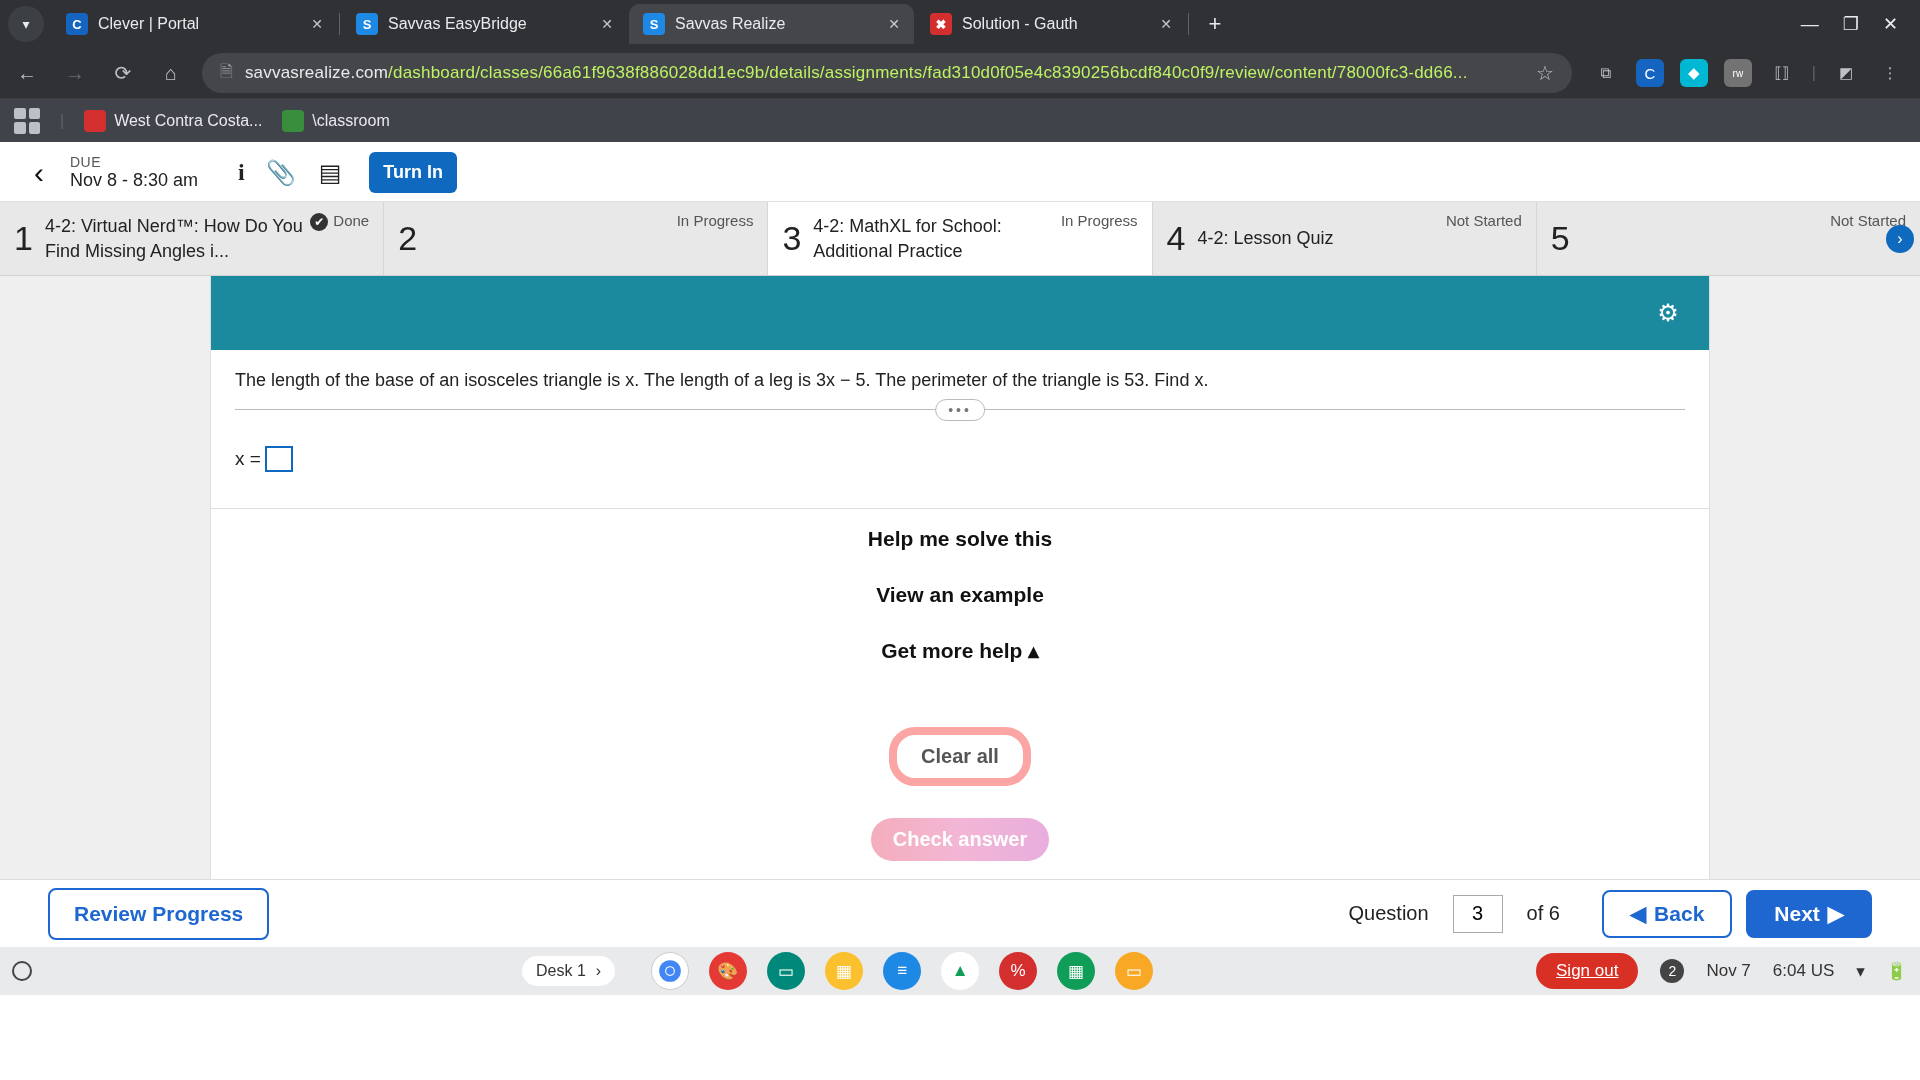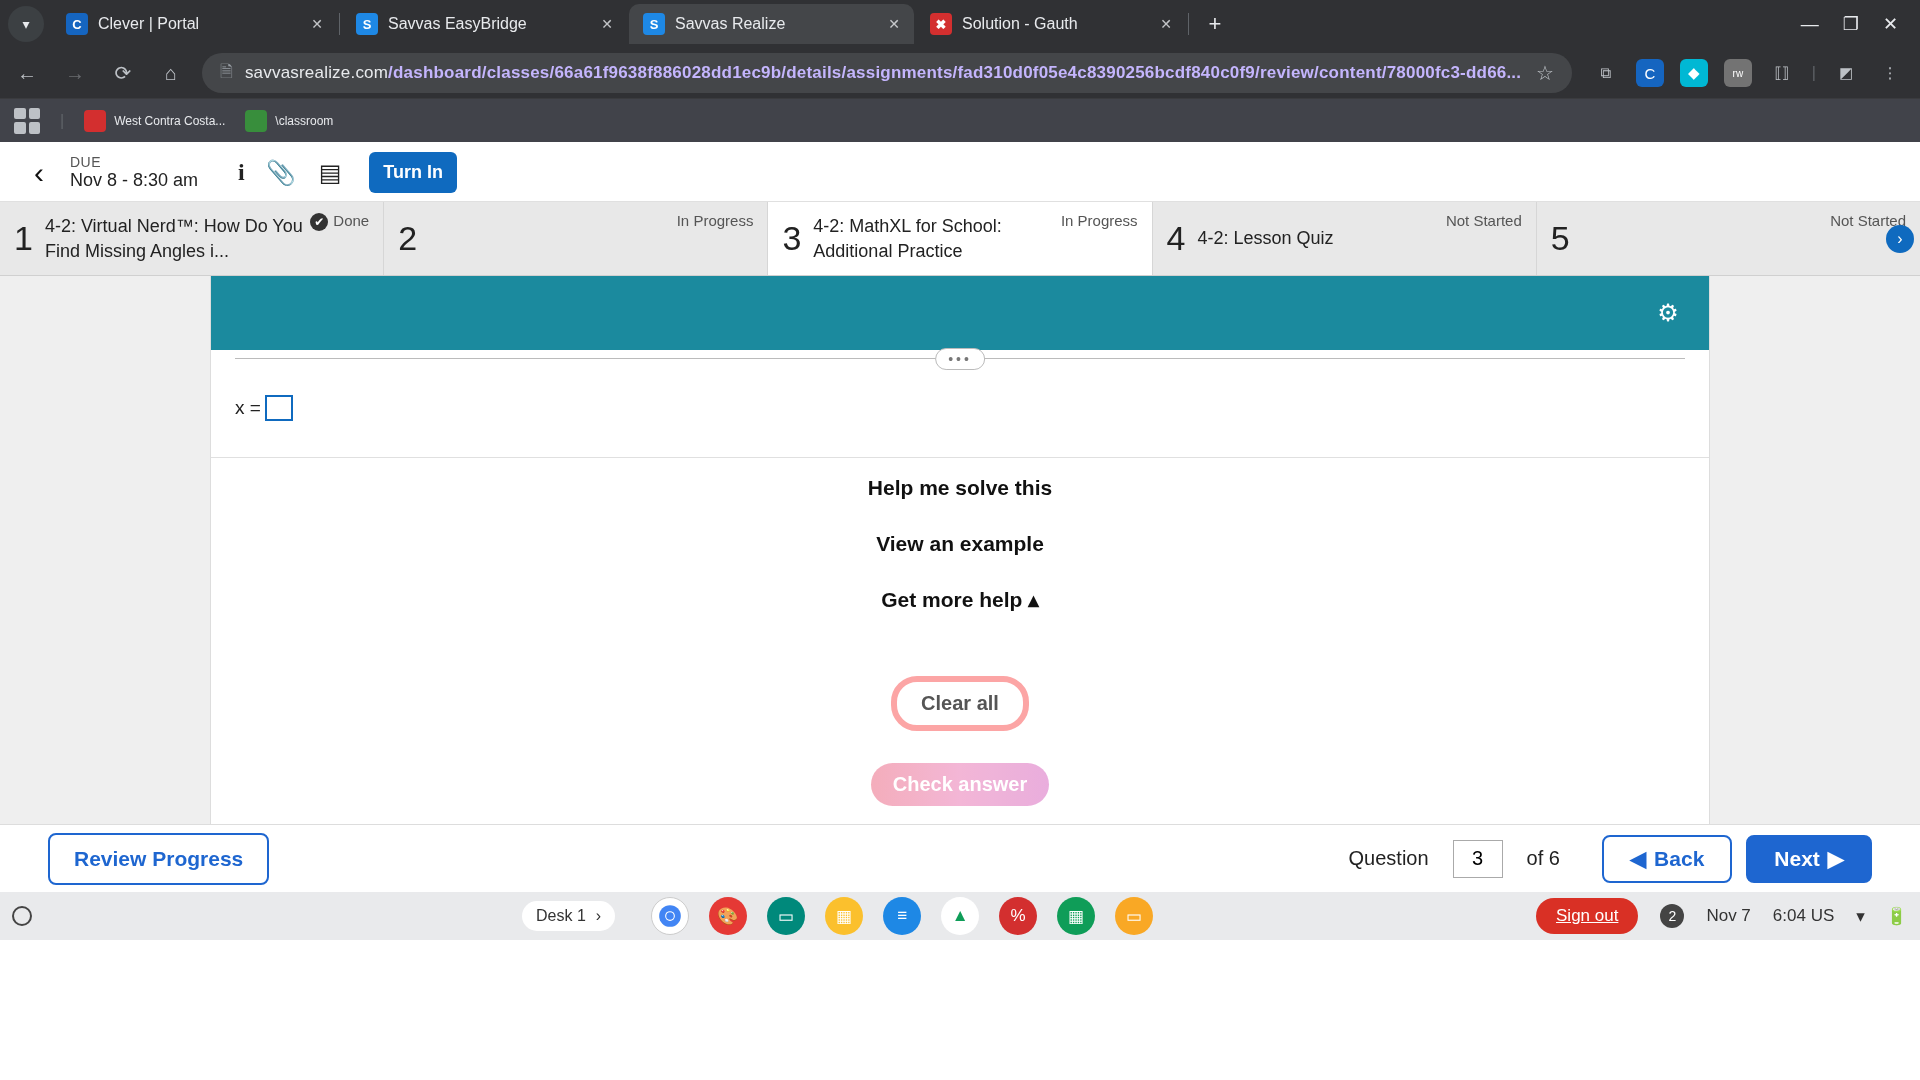--- a/index.html
+++ b/index.html
@@ -16,28 +16,28 @@
 .tab .close { color:#e8eaed; font-size:14px; opacity:.8; }
 .tab-sep { width:1px; height:22px; background:#5f6368; }
 .tab-new { width:36px; height:36px; border-radius:50%; color:#e8eaed; display:flex; align-items:center; justify-content:center; font-size:22px; margin-left:6px; }
 .win-ctrl { margin-left:auto; display:flex; gap:24px; color:#e8eaed; padding-right:14px; font-size:18px; align-items:center; }
 
 .url-row { display:flex; align-items:center; height:50px; padding:0 10px; gap:14px; background:#303134; }
 .nav-btn { width:34px; height:34px; color:#bdc1c6; font-size:20px; display:flex; align-items:center; justify-content:center; }
 .url-bar { flex:1; height:40px; background:#444649; border-radius:22px; display:flex; align-items:center; padding:0 18px; color:#e8eaed; gap:12px; }
 .url-bar .lock { font-size:16px; color:#9aa0a6; }
 .url-bar .url { flex:1; font-size:17px; letter-spacing:.2px; white-space:nowrap; overflow:hidden; }
-.url-bar .url .dim { color:#c4b5fd;font-weight:bold; }
+.url-bar .url .dim { color:#bef264; }
 .url-bar .star { font-size:20px; color:#bdc1c6; }
 .ext-icons { display:flex; gap:16px; align-items:center; padding:0 6px; }
 .ext-icons .ic { width:28px; height:28px; border-radius:6px; display:flex; align-items:center; justify-content:center; font-size:15px; color:#fff; }
 .bm-row { display:flex; align-items:center; height:44px; padding:0 14px; gap:20px; background:#41434a; color:#e8eaed; border-top:1px solid #3a3b3e; }
 .bm-row .apps { width:26px; height:26px; display:grid; grid-template-columns:1fr 1fr; grid-template-rows:1fr 1fr; gap:3px; }
 .bm-row .apps span { background:#bdc1c6; border-radius:2px; }
-.bm { display:flex; align-items:center; gap:8px; font-size:12px; }
+.bm { display:flex; align-items:center; gap:8px; font-size:16px; }
 .bm .bic { width:22px; height:22px; border-radius:4px; display:flex; align-items:center; justify-content:center; font-size:12px; }
 
 
 .app { background:#fff; }
 .assign-head { display:flex; align-items:center; padding:10px 24px 8px 24px; gap:16px; border-bottom:1px solid #e0e0e0; }
 .back-chev { font-size:30px; color:#111; padding:0 10px; }
 .assign-titles { flex:1; }
 .assign-path { font-size:15px; color:#555; letter-spacing:.3px; }
 .assign-name { font-size:24px; color:#222; margin-top:2px; }
 .due-box { text-align:left; margin-right:12px; }
@@ -63,21 +63,21 @@
 .gear { width:34px; height:34px; color:#fff; font-size:24px; display:flex; align-items:center; justify-content:center; }
 .prompt { padding:20px 24px 10px 24px; font-size:18px; color:#222; }
 .hr { margin:8px 24px 0 24px; height:1px; background:#bbb; position:relative; }
 .hr .dots { position:absolute; left:50%; top:-10px; transform:translateX(-50%); background:#fff; border:1px solid #bbb; border-radius:12px; padding:2px 12px; letter-spacing:3px; color:#777; font-size:14px; }
 .answer { padding:36px 24px; font-size:19px; color:#222; display:flex; align-items:center; gap:4px; }
 .answer input { width:28px; height:26px; border:2px solid #0f6abf; text-align:center; font-size:16px; }
 
 .help-row { display:flex; align-items:center; padding:18px 28px; border-top:1px solid #e0e0e0; gap:32px;flex-direction:column; }
 .help-row .hl { font-size:21px; font-weight:700; color:#111; cursor:pointer; }
 .help-row .sp { flex:1; }
-.clear-btn { border:6px solid #fca5a5; background:#fff; color:#555; border-radius:26px; padding:10px 24px; font-size:20px; font-weight:700; }
+.clear-btn { border:8px solid #fca5a5; background:#fff; color:#555; border-radius:26px; padding:10px 24px; font-size:20px; font-weight:700; }
 .check-btn { border:none; background:linear-gradient(90deg,#f4a9b8,#f3b3d4,#e8a9dc); color:#fff; border-radius:26px; padding:10px 22px; font-size:20px; font-weight:700; opacity:.95; }
 
 
 .foot-nav { height:68px; display:flex; align-items:center; padding:0 48px; border-top:1px solid #ddd; background:#fff; gap:14px; }
 .review-btn { border:2px solid #1e66d0; color:#1e66d0; background:#fff; border-radius:8px; padding:12px 24px; font-size:21px; font-weight:600; }
 .foot-sp { flex:1; }
 .q-label { font-size:20px; color:#222; }
 .q-box { width:50px; height:38px; border:1px solid #aaa; text-align:center; font-size:20px; margin:0 10px; }
 .of-label { font-size:20px; color:#222; margin-right:28px; }
 .bk-btn,.nx-btn { border:2px solid #1e66d0; border-radius:8px; padding:10px 26px; font-size:21px; font-weight:600; display:flex; align-items:center; gap:8px; }
@@ -211,20 +211,21 @@
       <span class="stat">Not Started</span>
     </div>
     <div class="act-next">›</div>
   </div>
 
   <div class="content-wrap">
     <div class="content">
       <div class="teal-bar">
         <div class="gear">⚙</div>
       </div>
+      <div class="prompt">The length of the base of an isosceles triangle is x. The length of a leg is 3x − 5. The perimeter of the triangle is 53. Find x.</div>
       <div class="hr">
           <span class="dots">•••</span>
         </div>
       <div class="answer">
         <span>x =</span>
         <input type="text" value="" style="">
       </div>
       <div style="flex:1"></div>
       <div class="help-row">
         <span class="hl">Help me solve this</span>

